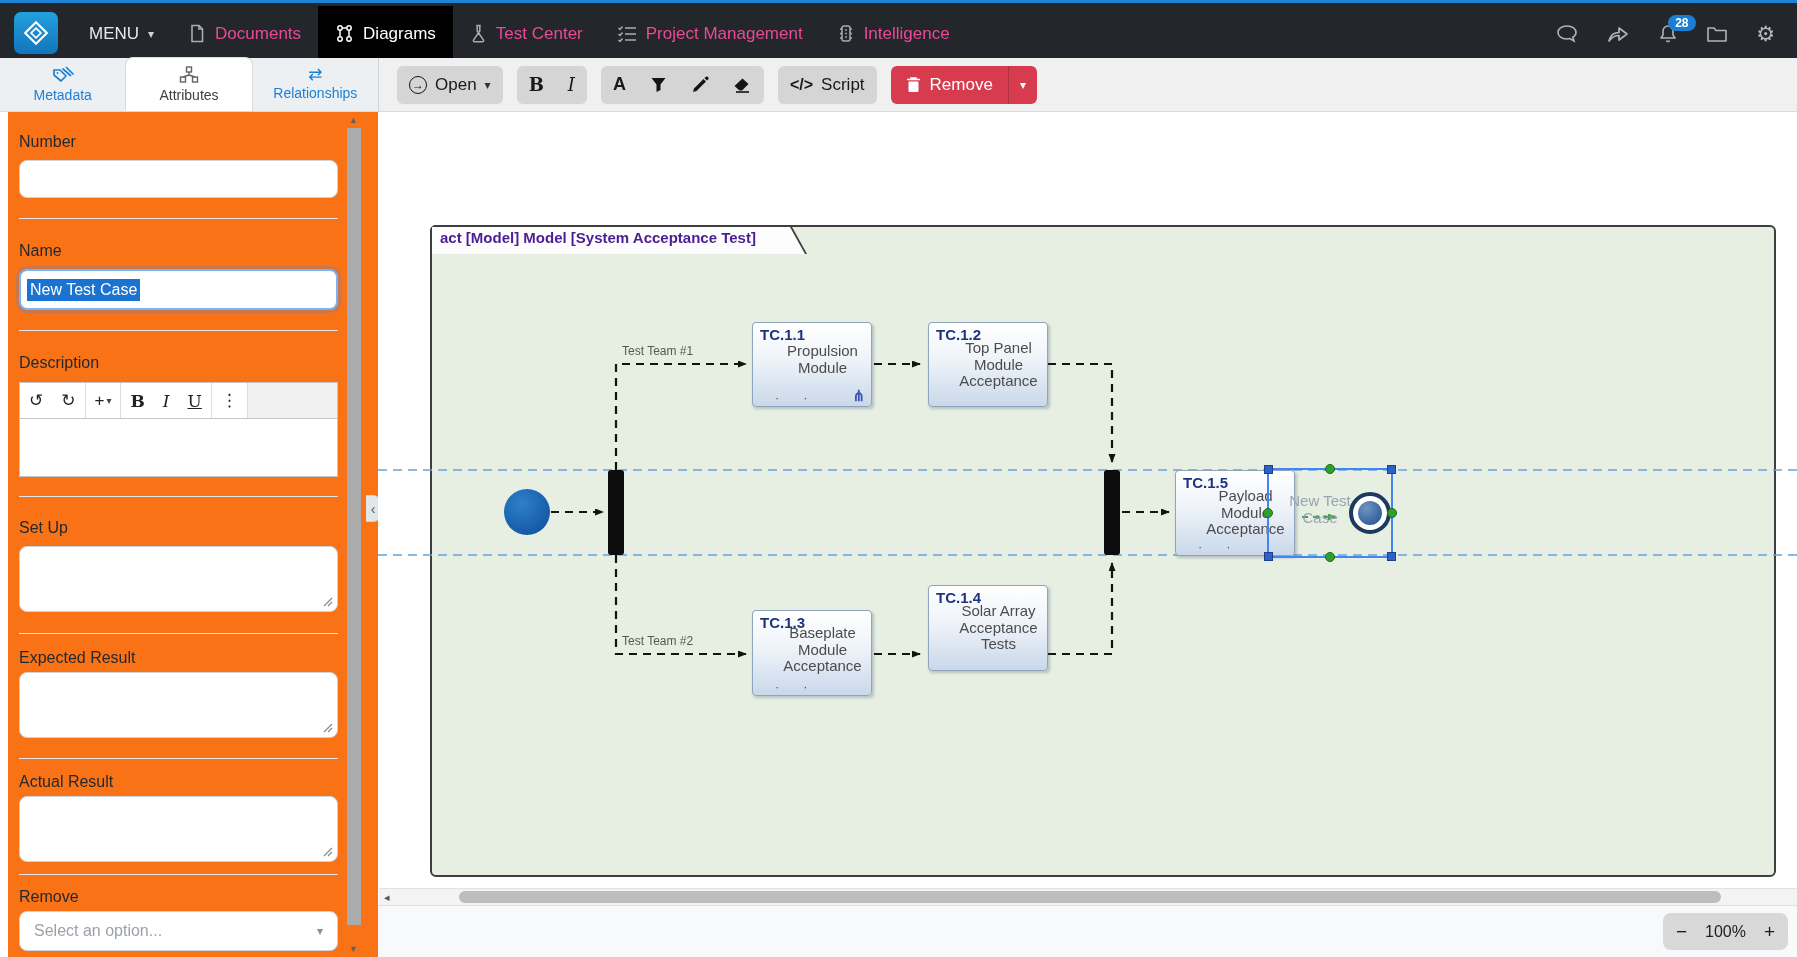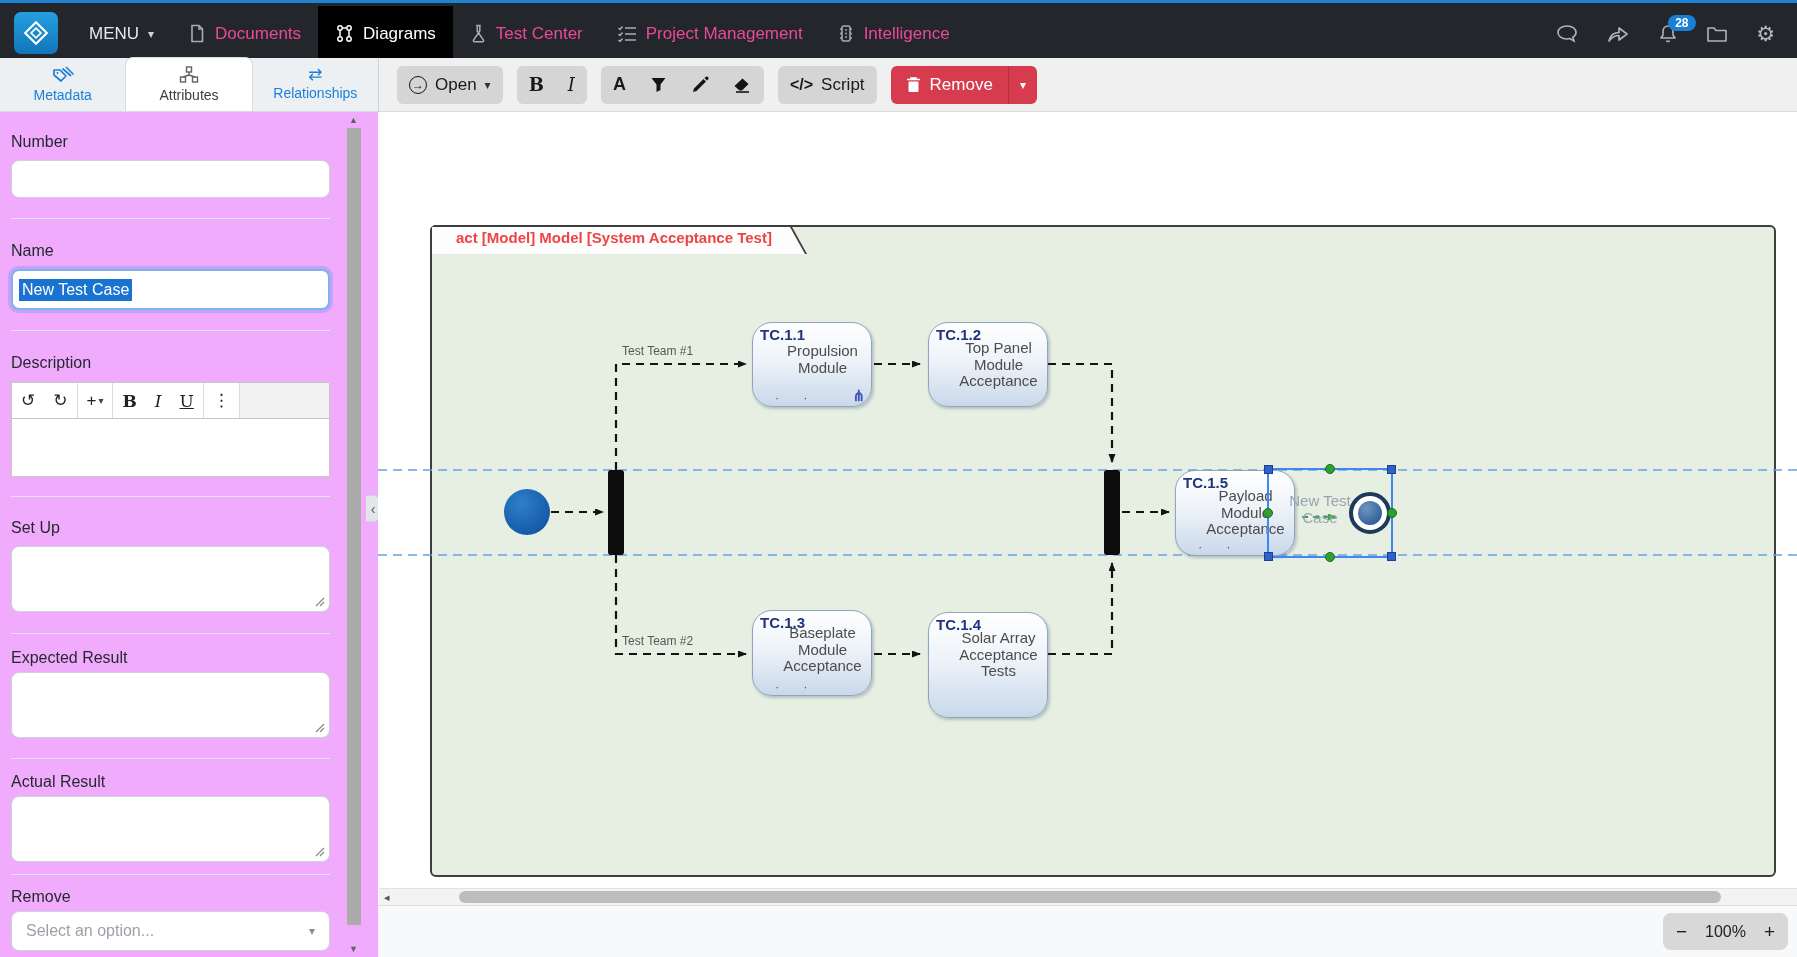--- a/index.html
+++ b/index.html
@@ -35,21 +35,21 @@
   .ital-g { font-family:"DejaVu Serif", serif; font-style:italic; font-size:18px; }
   .fontA { font-weight:bold; font-size:18px; }
   .circ-arrow { width:18px; height:18px; border:1.7px solid #141414; border-radius:50%; display:flex; align-items:center; justify-content:center; font-size:12px; color:#141414; }
   .code-glyph { font-size:16px; font-weight:bold; }
   .removebtn { background:#d63b4e; border-radius:6px; height:38px; display:flex; align-items:stretch; color:#fff; }
   .rm-main { display:flex; align-items:center; gap:9px; padding:0 15px; font-size:17px; }
   .rm-sep { width:1px; background:rgba(0,0,0,.18); }
   .rm-caret { display:flex; align-items:center; padding:0 11px; font-size:12px; }
 
   
-  .sidebar { position:absolute; left:0; top:112px; width:378px; height:845px; background:#f0abfc; }
+  .sidebar { position:absolute; left:8px; top:112px; width:378px; height:845px; background:#f97316; }
   .flabel { position:absolute; left:11px; font-size:16px; color:#24292f; }
   .fdiv { position:absolute; left:11px; width:319px; border-top:1px solid #e2e7eb; }
   .finput { position:absolute; left:11px; width:319px; height:38px; border:1px solid #cbd2d9; border-radius:8px; background:#fff; }
   .name-input { position:absolute; left:11px; width:319px; height:41px; border:2px solid #7cb2ef; border-radius:8px; background:#fff; box-shadow:0 0 0 3px rgba(66,133,244,.25); display:flex; align-items:center; padding-left:6px; font-size:16px; }
   .name-input .sel { background:#1a73d1; color:#fff; padding:2px 3px; }
   .dtb { position:absolute; left:11px; width:319px; height:37px; border:1px solid #c6c6c6; background:#fff; display:flex; align-items:stretch; }
   .dtb-sec { display:flex; align-items:center; border-right:1px solid #dcdcdc; }
   .dtb-b { padding:0 9px; font-size:17px; color:#222; display:flex; align-items:center; gap:2px; height:100%; cursor:default; }
   .dtb-b .mini-caret { font-size:10px; color:#444; }
   .dtb-B { font-family:"DejaVu Serif", serif; font-weight:bold; }
@@ -65,24 +65,24 @@
   .sb-thumb { position:absolute; left:0; top:16px; width:14px; height:797px; background:#ababab; }
   .sb-arrow { position:absolute; left:2px; font-size:9px; color:#606060; }
   .collapse-tab { position:absolute; left:366px; top:495px; width:15px; height:27px; background:#e3e6e9; border:1px solid #cfd4d8; border-left:none; border-radius:0 8px 8px 0; display:flex; align-items:center; justify-content:center; color:#555; font-size:14px; }
   .vsep { position:absolute; left:378px; top:112px; width:1px; height:845px; background:#d6d6d6; }
 
   
   .canvas { position:absolute; left:378px; top:112px; width:1419px; height:794px; background:#fff; overflow:hidden; }
   .frame { position:absolute; left:52px; top:113px; width:1346px; height:652px; background:#e6efe2; border:2px solid #3e3e3e; border-radius:6px; }
   .ftab-outer { position:absolute; left:52px; top:113px; width:377px; height:29px; background:#3e3e3e; clip-path:polygon(0 0, calc(100% - 16px) 0, 100% 100%, 0 100%); border-radius:6px 0 0 0; }
   .ftab-inner { position:absolute; left:2px; top:2px; width:373px; height:27px; background:#fdfdfd; clip-path:polygon(0 0, calc(100% - 15px) 0, 100% 100%, 0 100%); }
-  .ftab-text { position:absolute; left:62px; top:117px; font-size:15px; font-weight:bold; color:#ef4444;margin-left:16px; }
+  .ftab-text { position:absolute; left:62px; top:117px; font-size:15px; font-weight:bold; color:#4c1d95; }
   .wires { position:absolute; left:0; top:0; pointer-events:none; }
   .branch-label { position:absolute; font-size:12px; color:#4f5a52; }
-  .node { position:absolute; width:120px; border:1.5px solid #8ea5bd; border-radius:20px; background:linear-gradient(180deg,#ffffff 0%,#eef3f9 45%,#c9d8ea 100%); box-shadow:1.5px 2px 3px rgba(60,80,110,.28);padding-left:21px; }
+  .node { position:absolute; width:120px; border:1.5px solid #8ea5bd; border-radius:4px; background:linear-gradient(180deg,#ffffff 0%,#eef3f9 45%,#c9d8ea 100%); box-shadow:1.5px 2px 3px rgba(60,80,110,.28);padding-left:21px; }
   .node .num { position:absolute; top:3px; left:7px; font-weight:bold; font-size:15px; color:#20337e; }
   .node .nm { margin-top:20px; text-align:center; font-size:15px; line-height:16.5px; color:#4c4c4c; padding:0 4px; }
   .dots { position:absolute; bottom:1px; left:22px; color:#555; font-size:13px; letter-spacing:24px; white-space:nowrap; overflow:hidden; }
   .rake { position:absolute; bottom:1px; right:6px; color:#3d55b8; font-size:15px; font-weight:bold; }
   .startnode { position:absolute; left:126px; top:377px; width:46px; height:46px; border-radius:50%; background:radial-gradient(circle at 38% 32%,#2e80c9,#0b4c9c); }
   .bar { position:absolute; width:16px; height:85px; background:#0c0c0c; border-radius:3px; }
   .selbox { position:absolute; left:889px; top:356px; width:126px; height:90px; border:2px solid #4285f4; }
   .hdl-sq { position:absolute; width:9px; height:9px; background:#2f62c4; border:1px solid #1d3f8f; }
   .hdl-ci { position:absolute; width:10px; height:10px; background:#2fa02f; border:1px solid #1c6b1c; border-radius:50%; }
   .newnode-label { position:absolute; left:902px; top:380px; width:80px; text-align:center; font-size:15px; line-height:17px; color:#97a5af; }
@@ -405,21 +405,21 @@
     </div>
     <div class="node" style="left:550px;top:210px;height:85px">
       <div class="num">TC.1.2</div>
       <div class="nm" style="margin-top:17px">Top Panel Module Acceptance</div>
     </div>
     <div class="node" style="left:374px;top:498px;height:86px">
       <div class="num">TC.1.3</div>
       <div class="nm" style="margin-top:14px">Baseplate Module Acceptance</div>
       <div class="dots">··</div>
     </div>
-    <div class="node" style="left:550px;top:500px;height:106px">
+    <div class="node" style="left:550px;top:473px;height:86px">
       <div class="num">TC.1.4</div>
       <div class="nm" style="margin-top:17px">Solar Array Acceptance Tests</div>
     </div>
     <div class="node" style="left:797px;top:358px;height:86px">
       <div class="num">TC.1.5</div>
       <div class="nm" style="margin-top:17px">Payload Module Acceptance</div>
       <div class="dots">··</div>
     </div>
 
     <div class="newnode-label">New Test Case</div>

